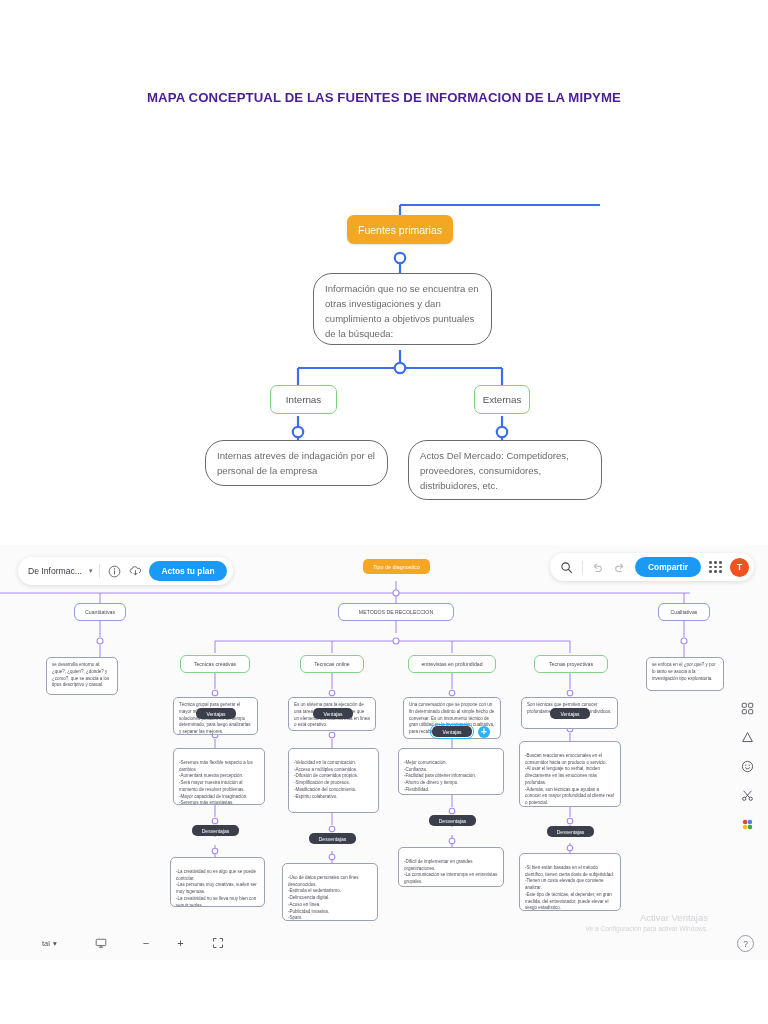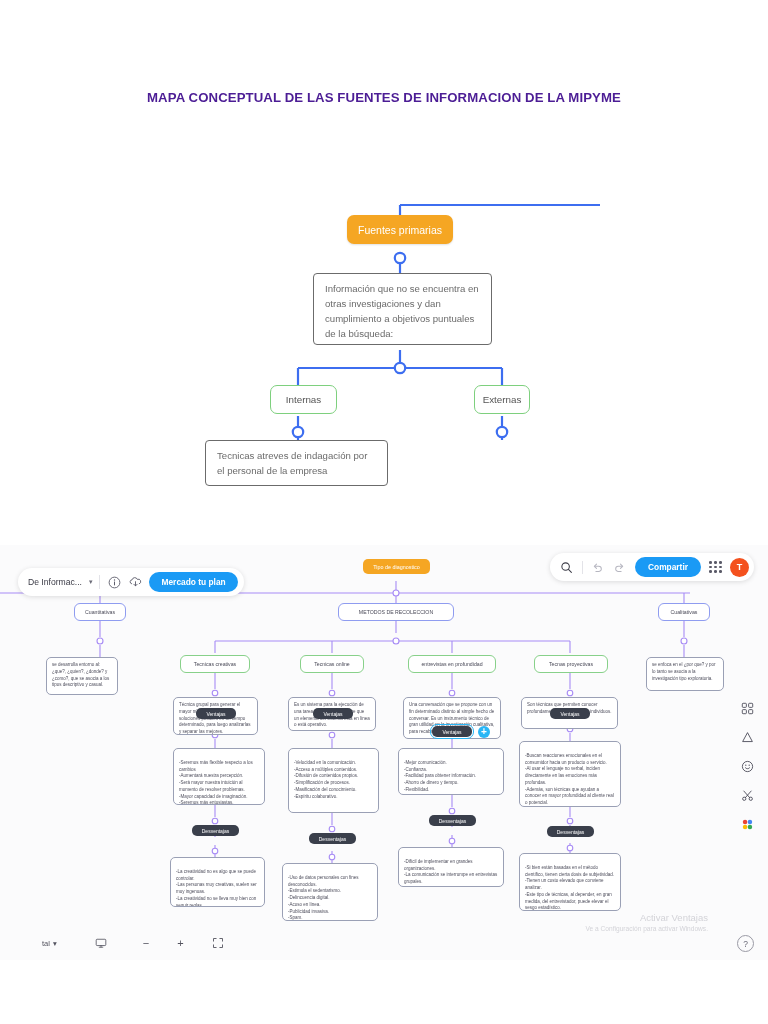--- a/index.html
+++ b/index.html
@@ -19,33 +19,33 @@
   .node-orange{
     background:#f5a623;color:#ffffff;border-radius:7px;
     font-size:10.5px;display:flex;align-items:center;justify-content:center;
     box-shadow:0 1px 2px rgba(0,0,0,.12);
   }
   .node-green{
     background:#ffffff;border:1.3px solid #7ed07e;border-radius:7px;
     color:#555;font-size:9.8px;display:flex;align-items:center;justify-content:center;
   }
   .node-gray{
-    background:#ffffff;border:1.3px solid #6b6b6b;border-radius:4px;
+    background:#ffffff;border:1.3px solid #6b6b6b;border-radius:19px;
     color:#6b6b6b;font-size:9.6px;line-height:1.55;padding:8px 11px;
   }
   
   #app{
     position:absolute;left:0;top:545px;width:768px;height:415px;
     background:#fbfbfc;overflow:hidden;
   }
   #app-canvas{position:absolute;left:0;top:0;width:768px;height:415px;}
   #app-canvas svg.lines2{position:absolute;left:0;top:0;width:768px;height:415px;}
   
   #toolbar-left{
-    position:absolute;left:18px;top:23px;height:28px;
+    position:absolute;left:18px;top:12px;height:28px;
     background:#ffffff;border-radius:16px;display:flex;align-items:center;
     padding:0 6px 0 10px;box-shadow:0 1px 5px rgba(0,0,0,.13);gap:7px;z-index:30;
   }
   #toolbar-left .docname{font-size:8.6px;color:#3b3b46;white-space:nowrap;}
   #toolbar-left .chev{font-size:7px;color:#6b6b78;}
   #toolbar-left .sep{width:1px;height:14px;background:#e3e3e8;}
   .tb-icon{width:14px;height:14px;display:flex;align-items:center;justify-content:center;}
   .upgrade-btn{
     background:#1a9af5;color:#fff;border-radius:14px;height:20px;
     display:flex;align-items:center;padding:0 12px;font-size:8.4px;font-weight:bold;
@@ -152,23 +152,26 @@
 
   <div class="node node-green" style="left:270px;top:245px;width:67px;height:29px;">
     <span>Internas</span>
   </div>
 
   <div class="node node-green" style="left:474px;top:245px;width:56px;height:29px;">
     <span>Externas</span>
   </div>
 
   <div class="node node-gray" style="left:205px;top:300px;width:183px;height:46px;">
-    <span>Tecnicas atreves de indagación por el personal de la empresa</span>
-  </div>
-
+    <span>Internas atreves de indagación por el personal de la empresa</span>
+  </div>
+
+  <div class="node node-gray" style="left:408px;top:300px;width:194px;height:60px;">
+    <span>Actos Del Mercado: Competidores, proveedores, consumidores, distribuidores, etc.</span>
+  </div>
 </div>
 
 <div id="app">
 
   <div id="app-canvas">
     <svg class="lines2">
       <g stroke="#a78bf5" stroke-width="1.1" fill="none">
 
         <path d="M396,36 L396,48"></path>
 
@@ -385,21 +388,21 @@
           <rect x="7.4" y="6.6" width="1.2" height="5" rx=".5" fill="#5a5a68"></rect>
         </svg>
     </span>
     <span class="tb-icon">
       <svg viewBox="0 0 16 16" width="13" height="13">
           <path d="M3.2 9.6a2.5 2.5 0 0 1 .6-4.9 3.4 3.4 0 0 1 6.5-.5 2.6 2.6 0 0 1 2.4 5.4" fill="none" stroke="#5a5a68" stroke-width="1.1" stroke-linecap="round"></path>
           <path d="M8 7v5M5.9 10.1 8 12.2l2.1-2.1" fill="none" stroke="#5a5a68" stroke-width="1.1" stroke-linecap="round"></path>
         </svg>
     </span>
     <span class="upgrade-btn">
-      <span>Mercado tu plan</span>
+      <span>Actos tu plan</span>
     </span>
   </div>
 
   <div id="toolbar-right">
     <span class="tb-icon">
       <svg viewBox="0 0 16 16" width="13" height="13">
           <circle cx="6.9" cy="6.9" r="4.6" fill="none" stroke="#3b3b46" stroke-width="1.3"></circle>
           <path d="M10.4 10.4 14 14" stroke="#3b3b46" stroke-width="1.3" stroke-linecap="round"></path>
         </svg>
     </span>

